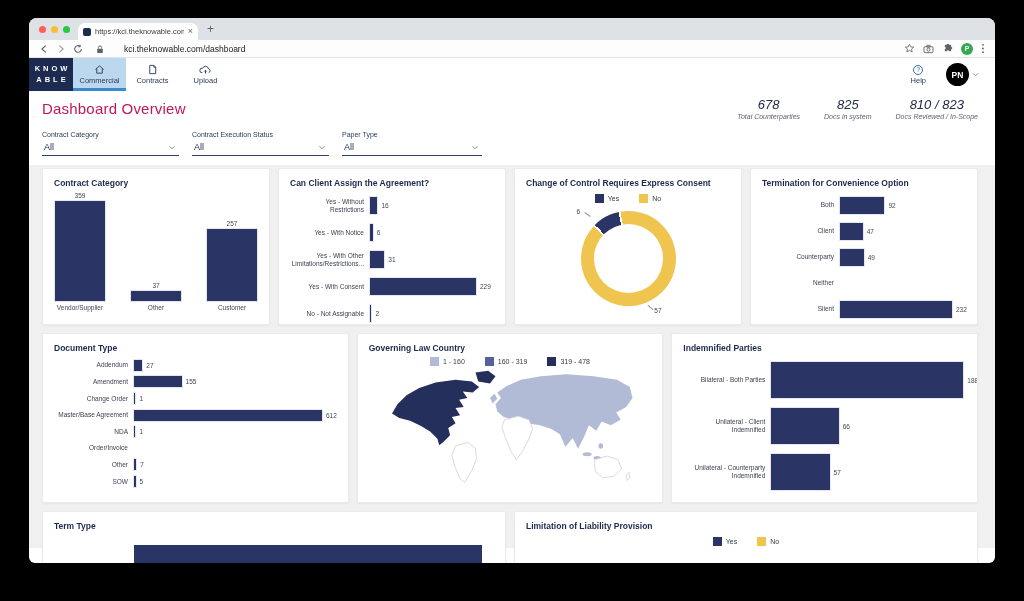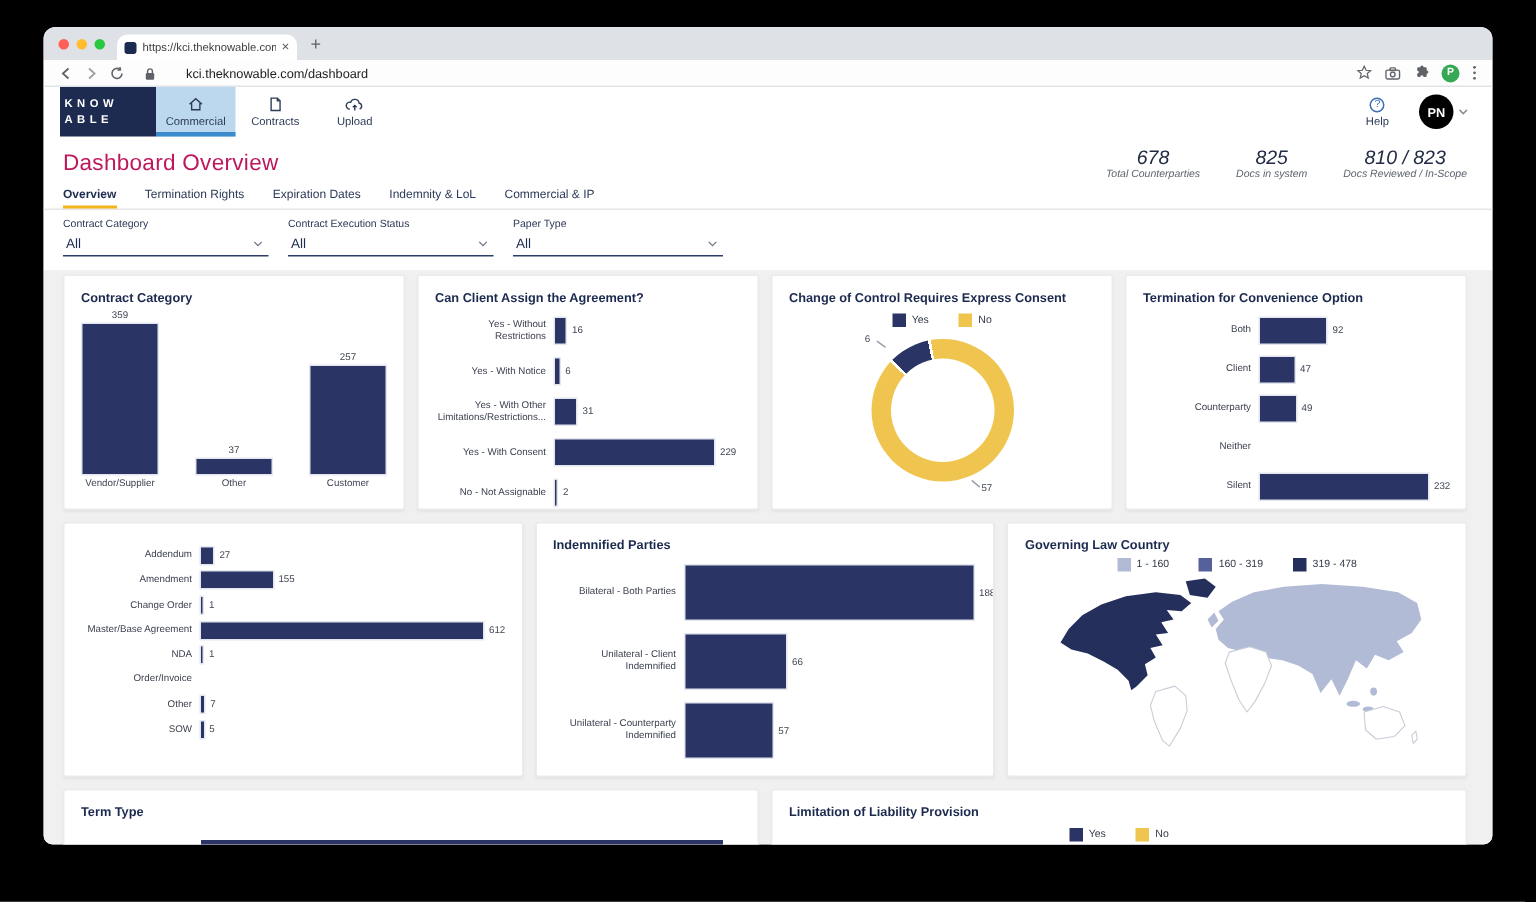--- a/index.html
+++ b/index.html
@@ -21,21 +21,21 @@
   .toolbar { height:18px; background:#fdfdfd; border-bottom:1px solid #e2e3e6; display:flex; align-items:center; padding:0 10px; gap:7px; }
   .tbicon { display:flex; align-items:center; }
   .urlzone { display:flex; align-items:flex-end; gap:20px; margin-left:6px; flex:1; }
   .url { font-size:8.5px; color:#202124; }
   .tb-right { display:flex; align-items:center; gap:8px; }
   .b-avatar { width:12px; height:12px; border-radius:50%; color:#fff; font-size:7px; font-weight:bold;
               display:flex; align-items:center; justify-content:center; }
 
   
   .appnav { height:33px; display:flex; align-items:stretch; background:#fff; }
-  .logo { width:64px; display:flex; flex-direction:column; justify-content:center;margin-left:11px; }
+  .logo { width:44px; display:flex; flex-direction:column; align-items:center; justify-content:center; }
   .logo span { color:#fff; font-size:7.5px; font-weight:bold; letter-spacing:3px; line-height:1.35; margin-left:3px; }
   .nav-item { width:53px; display:flex; flex-direction:column; align-items:center; justify-content:center; gap:1px;
               font-size:7.5px; color:#2c3a57; border-bottom:3px solid transparent; padding-top:2px; }
   .nav-item.active { border-bottom-color:#3c8ccd; }
   .appnav .spacer { flex:1; }
   .help { display:flex; flex-direction:column; align-items:center; justify-content:center; gap:1px; font-size:7.5px;
           color:#2c3a57; margin-right:20px; }
   .help-circ { width:10px; height:10px; border:1px solid #3c6fae; border-radius:50%; color:#3c6fae; font-size:7px;
                display:flex; align-items:center; justify-content:center; }
   .avatar-wrap { display:flex; align-items:center; gap:3px; margin-right:16px; }
@@ -216,27 +216,20 @@
         <div class="stat-val">825</div>
         <div class="stat-lab">Docs in system</div>
       </div>
       <div class="stat">
         <div class="stat-val">810 / 823</div>
         <div class="stat-lab">Docs Reviewed / In-Scope</div>
       </div>
     </div>
   </div>
 
-  <div class="tabsrow">
-    <div class="ptab active" style="border-bottom-color: rgb(242, 181, 29);">Overview</div>
-    <div class="ptab">Termination Rights</div>
-    <div class="ptab">Expiration Dates</div>
-    <div class="ptab">Indemnity &amp; LoL</div>
-    <div class="ptab">Commercial &amp; IP</div>
-  </div>
 
   <div class="filtersrow">
     <div class="filter">
       <div class="filter-label">Contract Category</div>
       <div class="filter-select">
         <span>All</span>
         <svg width="8" height="5" viewBox="0 0 8 6">
             <path d="M1 1.5 L4 4.5 L7 1.5" fill="none" stroke="#6b7280" stroke-width="1"></path>
           </svg>
       </div>
@@ -365,20 +358,21 @@
                 <div class="hlabel" style="width: 78px;">Silent</div>
                 <span class="hbarEl" style="width: 112px; height: 17px; background: rgb(42, 53, 101);"></span>
                 <span class="hval">232</span>
               </div>
             </div>
           </div>
       </div>
     </div>
     <div class="grid row2">
       <div class="card">
+        <div class="card-title">Document Type</div>
         <div class="chart-body">
             <div style="padding-top: 4px;">
               <div class="hrow" style="height: 16.6px;">
                 <div class="hlabel" style="width: 80px;">Addendum</div>
                 <span class="hbarEl" style="width: 8.29412px; height: 11px; background: rgb(42, 53, 101);"></span>
                 <span class="hval">27</span>
               </div>
               <div class="hrow" style="height: 16.6px;">
                 <div class="hlabel" style="width: 80px;">Amendment</div>
                 <span class="hbarEl" style="width: 47.6144px; height: 11px; background: rgb(42, 53, 101);"></span>
@@ -404,42 +398,20 @@
               </div>
               <div class="hrow" style="height: 16.6px;">
                 <div class="hlabel" style="width: 80px;">Other</div>
                 <span class="hbarEl" style="width: 2.15033px; height: 11px; background: rgb(42, 53, 101);"></span>
                 <span class="hval">7</span>
               </div>
               <div class="hrow" style="height: 16.6px;">
                 <div class="hlabel" style="width: 80px;">SOW</div>
                 <span class="hbarEl" style="width: 1.53595px; height: 11px; background: rgb(42, 53, 101);"></span>
                 <span class="hval">5</span>
-              </div>
-            </div>
-          </div>
-      </div>
-      <div class="card">
-        <div class="card-title">Indemnified Parties</div>
-        <div class="chart-body">
-            <div style="padding-top: 4px;">
-              <div class="hrow" style="height: 46px;">
-                <div class="hlabel" style="width: 88px;">Bilateral - Both Parties</div>
-                <span class="hbarEl" style="width: 192px; height: 36px; background: rgb(42, 53, 101);"></span>
-                <span class="hval">188</span>
-              </div>
-              <div class="hrow" style="height: 46px;">
-                <div class="hlabel" style="width: 88px;">Unilateral - Client Indemnified</div>
-                <span class="hbarEl" style="width: 67.4043px; height: 36px; background: rgb(42, 53, 101);"></span>
-                <span class="hval">66</span>
-              </div>
-              <div class="hrow" style="height: 46px;">
-                <div class="hlabel" style="width: 88px;">Unilateral - Counterparty Indemnified</div>
-                <span class="hbarEl" style="width: 58.2128px; height: 36px; background: rgb(42, 53, 101);"></span>
-                <span class="hval">57</span>
               </div>
             </div>
           </div>
       </div>
       <div class="card">
         <div class="card-title">Governing Law Country</div>
         <div class="chart-body mapwrap">
             <div class="legendrow" style="margin: 4px 0px 2px;">
               <div class="legitem">
                 <span class="swatch" style="background: rgb(178, 187, 214);"></span>
@@ -465,20 +437,42 @@
       <ellipse cx="236" cy="99" rx="4" ry="2" fill="#b2bbd6"></ellipse>
       <ellipse cx="240" cy="86" rx="2.5" ry="3" fill="#b2bbd6"></ellipse>
       <path d="M80,86 L94,82 L102,89 L103,100 L98,113 L90,126 L85,122 L79,108 L76,96 Z" fill="#ffffff" stroke="#c7ccd6" stroke-width="0.8"></path>
       <path d="M134,57 L149,53 L161,57 L165,67 L160,80 L153,93 L147,101 L141,92 L135,77 L131,65 Z" fill="#ffffff" stroke="#c7ccd6" stroke-width="0.8"></path>
       <path d="M233,101 L247,97 L259,101 L263,111 L255,119 L242,121 L234,114 Z" fill="#ffffff" stroke="#c7ccd6" stroke-width="0.8"></path>
       <path d="M268,118 L271,115 L272,121 L269,124 Z" fill="#ffffff" stroke="#c7ccd6" stroke-width="0.8"></path>
     </g>
   </svg>
           </div>
       </div>
+      <div class="card">
+        <div class="card-title">Indemnified Parties</div>
+        <div class="chart-body">
+            <div style="padding-top: 4px;">
+              <div class="hrow" style="height: 46px;">
+                <div class="hlabel" style="width: 88px;">Bilateral - Both Parties</div>
+                <span class="hbarEl" style="width: 192px; height: 36px; background: rgb(42, 53, 101);"></span>
+                <span class="hval">188</span>
+              </div>
+              <div class="hrow" style="height: 46px;">
+                <div class="hlabel" style="width: 88px;">Unilateral - Client Indemnified</div>
+                <span class="hbarEl" style="width: 67.4043px; height: 36px; background: rgb(42, 53, 101);"></span>
+                <span class="hval">66</span>
+              </div>
+              <div class="hrow" style="height: 46px;">
+                <div class="hlabel" style="width: 88px;">Unilateral - Counterparty Indemnified</div>
+                <span class="hbarEl" style="width: 58.2128px; height: 36px; background: rgb(42, 53, 101);"></span>
+                <span class="hval">57</span>
+              </div>
+            </div>
+          </div>
+      </div>
     </div>
     <div class="grid row3">
       <div class="card">
         <div class="card-title">Term Type</div>
         <div class="chart-body">
             <div style="margin: 14px 0px 0px 80px; width: 348px; height: 30px; background: rgb(42, 53, 101);"></div>
           </div>
       </div>
       <div class="card">
         <div class="card-title">Limitation of Liability Provision</div>

